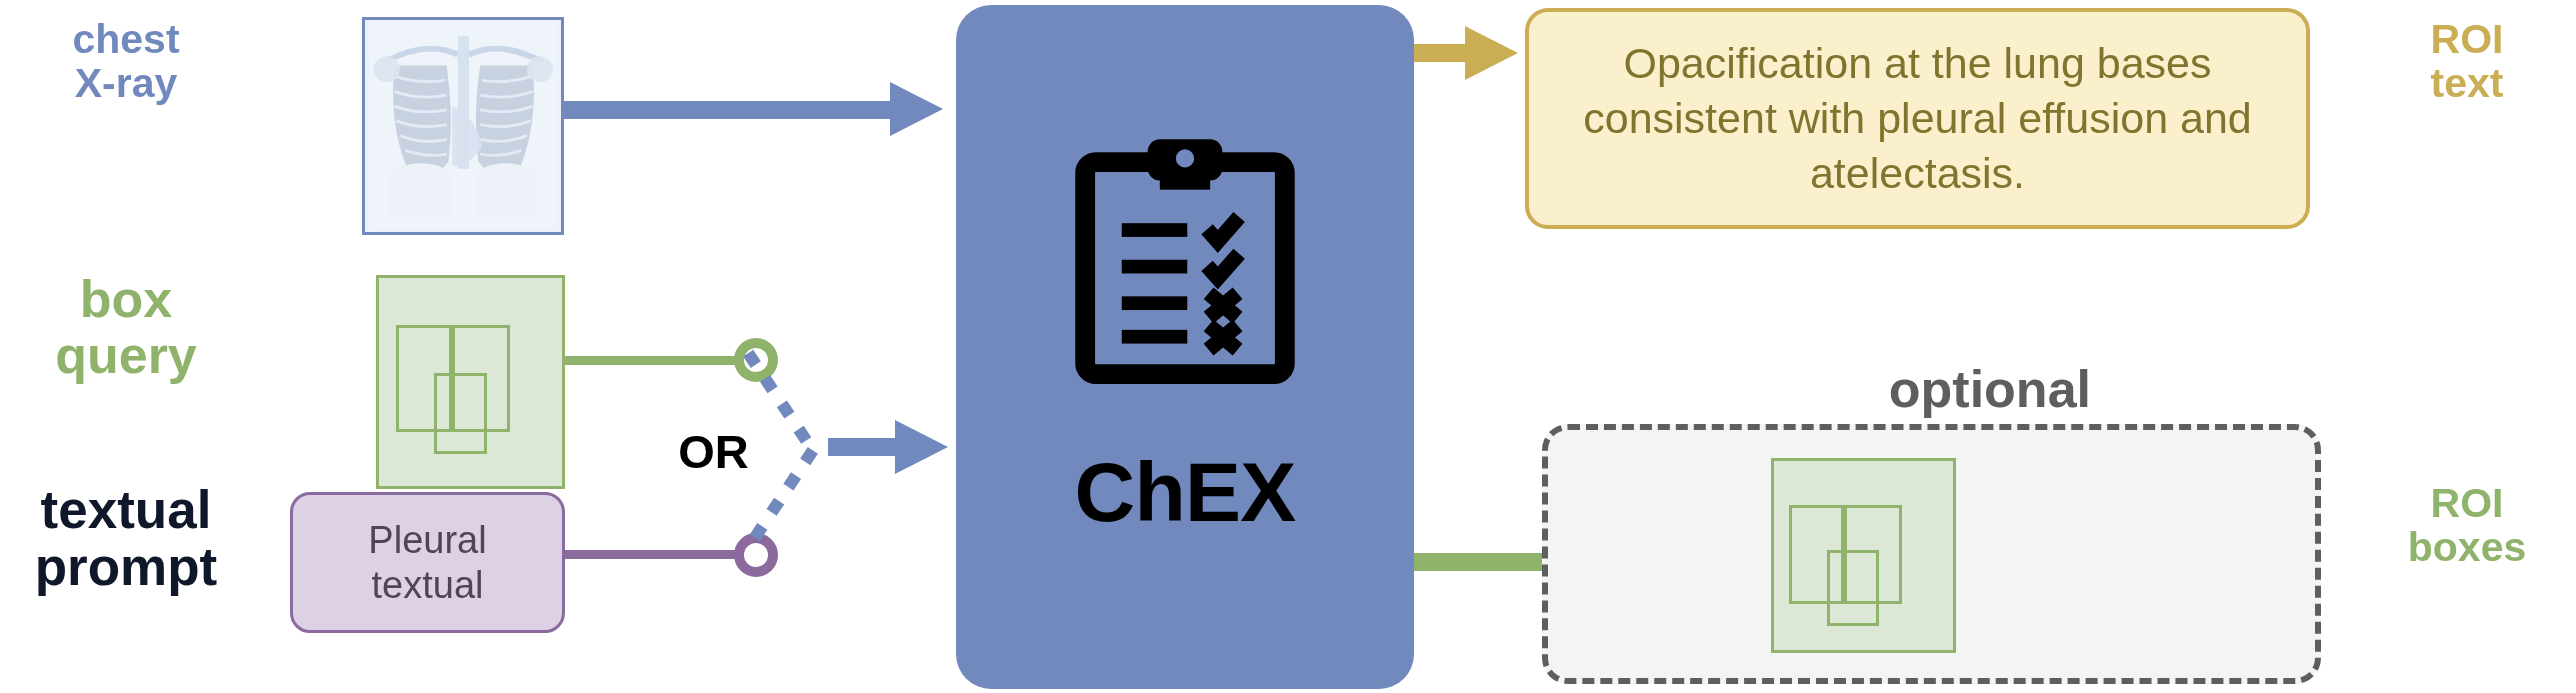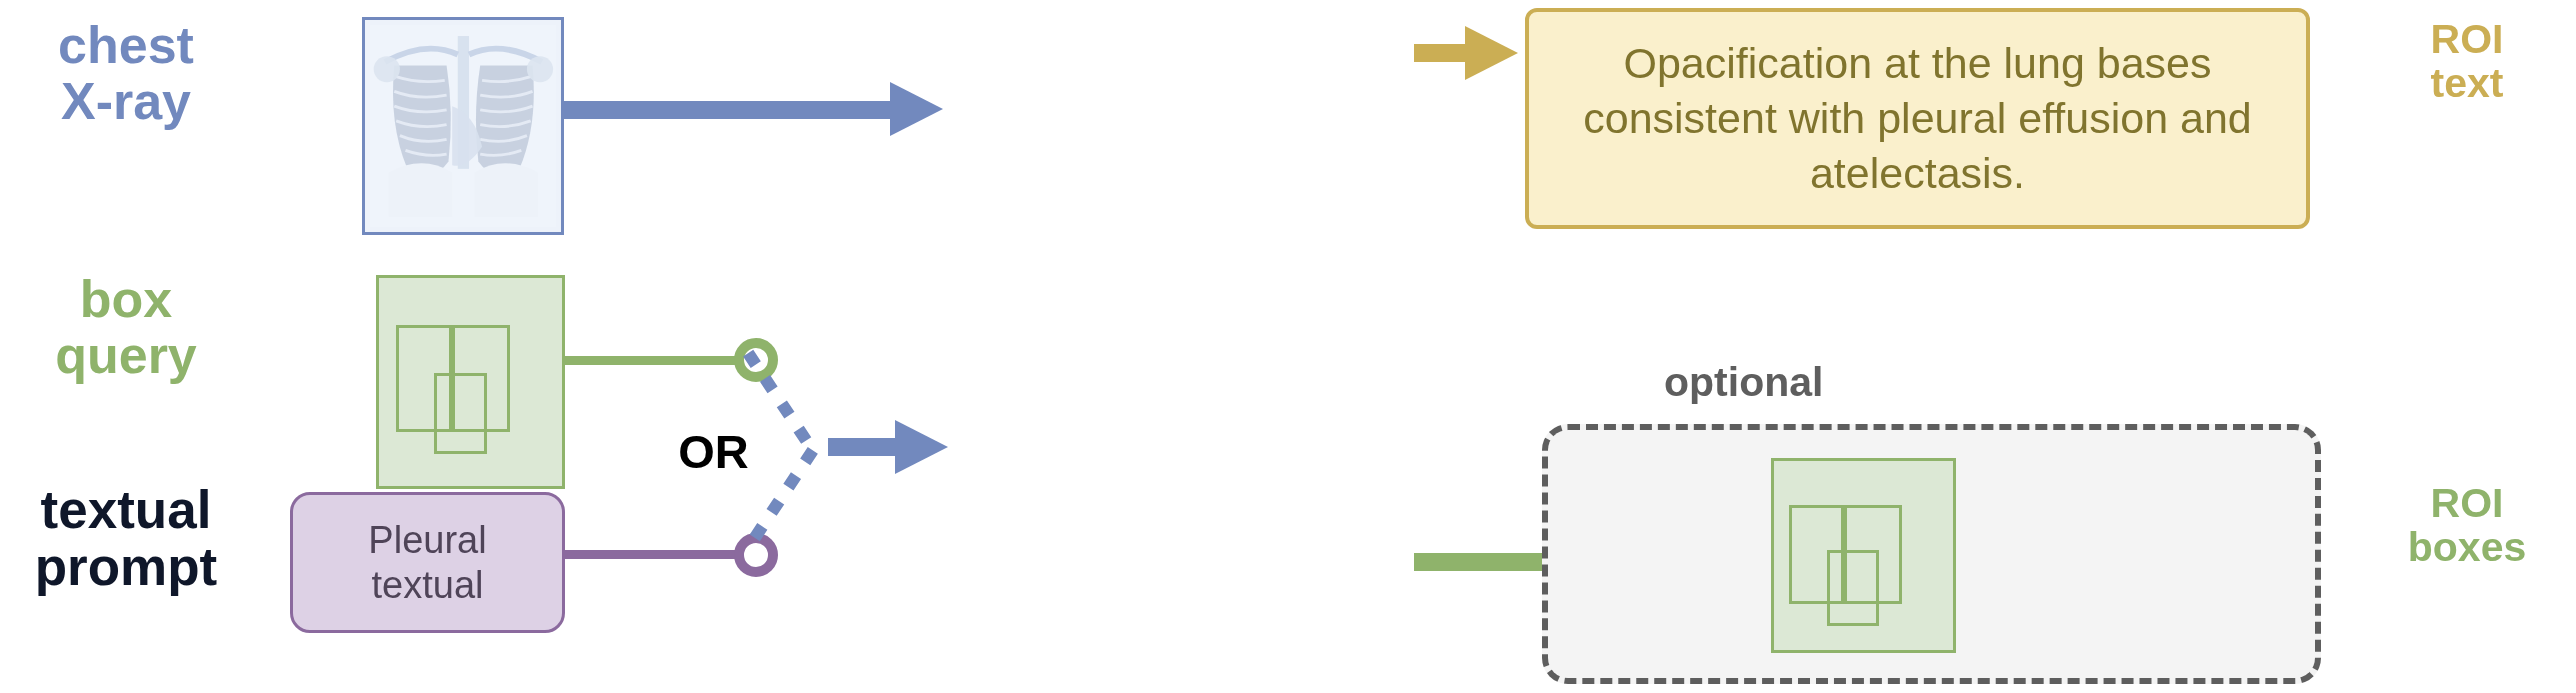--- a/index.html
+++ b/index.html
@@ -22,21 +22,21 @@
   
   .side-label {
     position: absolute;
     font-weight: bold;
     line-height: 1.08;
     text-align: center;
     white-space: pre-line;
   }
   #label-chest-xray {
     left: 0px; top: 17px; width: 252px;
-    font-size: 52px; color: #7289BE;
+    font-size: 41px; color: #7289BE;
   }
   #label-box-query {
     left: 0px; top: 271px; width: 252px;
     font-size: 52px; color: #8FB36B; text-align: center;
   }
   #label-textual-prompt {
     left: 0px; top: 481px; width: 252px;
     font-size: 53px; color: #0f172a;
   }
   #label-roi-text {
@@ -179,37 +179,37 @@
     font-weight: bold;
     color: #000000;
     letter-spacing: -0.8px;
   }
 
   
   #roi-text-box {
     left: 1525px; top: 7.6px; width: 785px; height: 221px;
     background: #FAF0CC;
     border: 4.6px solid #CBAE54;
-    border-radius: 12px;
+    border-radius: 23px;
     box-sizing: border-box;
     display: flex; align-items: center; justify-content: center;
     padding: 0 20px;
   }
   #roi-text-content {
     color: #80742E;
     font-size: 43px;
     line-height: 1.28;
     text-align: center;
   }
 
   
   #optional-label {
     left: 1664px; top: 359px; width: 427px;
-    font-size: 41px; font-weight: bold; color: #5E5E5E;
-    text-align: left;
+    font-size: 52px; font-weight: bold; color: #5E5E5E;
+    text-align: right;
   }
   #optional-group {
     left: 1542px; top: 424px; width: 779px; height: 260px;
     background: #F4F4F4;
     border: 6.1px dashed #5E5E5E;
     border-radius: 26px;
     box-sizing: border-box;
   }
   #roi-boxes-graphic { left: 1771px; top: 458px; width: 185px; height: 195px; }
 </style>
@@ -292,20 +292,44 @@
   </svg>
 
   <div class="abs" id="or-label">OR</div>
 
   <div class="arrow-shaft" id="arrow-xray-shaft"></div>
   <div class="arrow-head" id="arrow-xray-head"></div>
 
   <div class="arrow-shaft" id="arrow-or-shaft"></div>
   <div class="arrow-head" id="arrow-or-head"></div>
 
+  <div class="abs" id="chex-box">
+    <svg id="chex-icon" viewBox="0 0 290 330">
+
+      <rect x="14" y="38" width="262" height="278" rx="14" ry="14" fill="none" stroke="#000000" stroke-width="26"></rect>
+
+      <rect x="96" y="8" width="98" height="54" rx="16" ry="16" fill="#000000"></rect>
+      <rect x="112" y="40" width="66" height="34" fill="#000000"></rect>
+      <circle cx="145" cy="33" r="12" fill="#7289BE"></circle>
+
+      <rect x="62" y="118" width="86" height="18" fill="#000000"></rect>
+      <rect x="62" y="166" width="86" height="18" fill="#000000"></rect>
+      <rect x="62" y="214" width="86" height="18" fill="#000000"></rect>
+      <rect x="62" y="258" width="86" height="18" fill="#000000"></rect>
+
+      <path d="M174 126 L188 142 L216 110" stroke="#000000" stroke-width="20" fill="none" stroke-linecap="butt" stroke-linejoin="miter"></path>
+
+      <path d="M174 174 L188 190 L216 158" stroke="#000000" stroke-width="20" fill="none" stroke-linecap="butt" stroke-linejoin="miter"></path>
+
+      <path d="M176 210 L214 242 M214 210 L176 242" stroke="#000000" stroke-width="20" fill="none" stroke-linecap="butt"></path>
+
+      <path d="M176 252 L214 284 M214 252 L176 284" stroke="#000000" stroke-width="20" fill="none" stroke-linecap="butt"></path>
+    </svg>
+    <div id="chex-label">ChEX</div>
+  </div>
 
   <div class="arrow-shaft" id="arrow-text-shaft"></div>
   <div class="arrow-head" id="arrow-text-head"></div>
 
   <div class="arrow-shaft" id="arrow-boxes-shaft"></div>
   <div class="arrow-head" id="arrow-boxes-head"></div>
 
   <div class="abs" id="roi-text-box">
     <div id="roi-text-content">Opacification at the lung bases consistent with pleural effusion and atelectasis.</div>
   </div>

